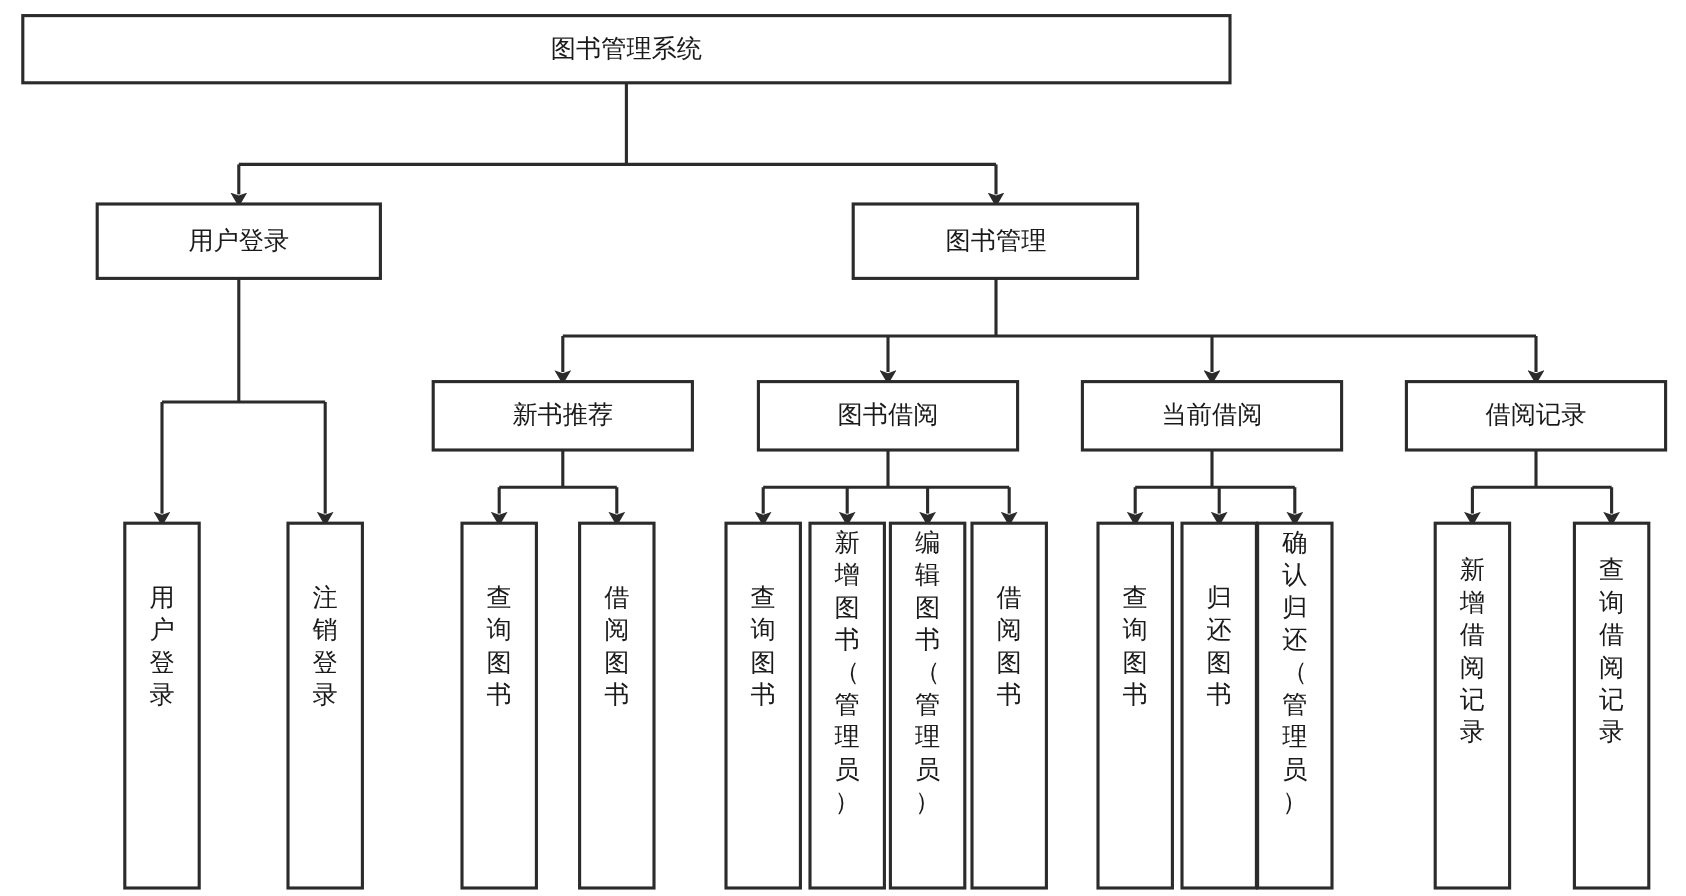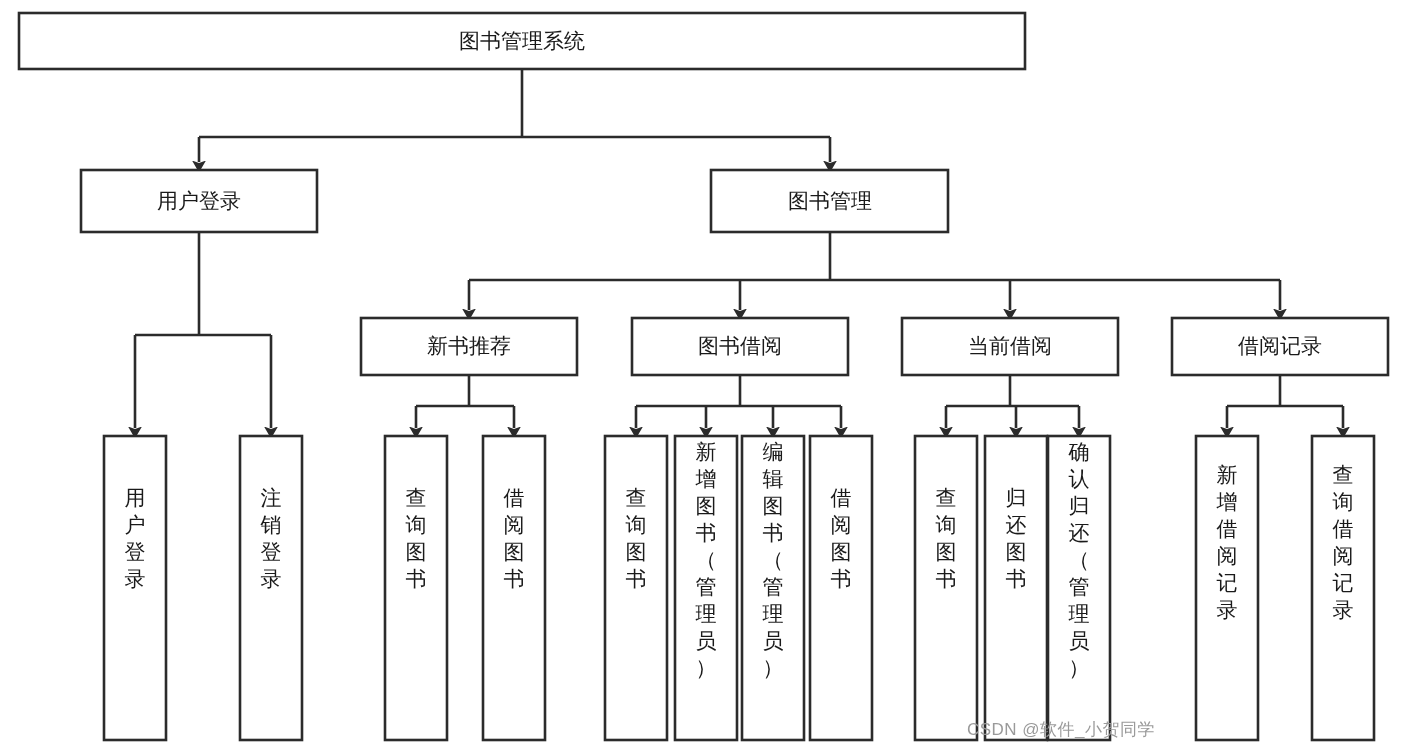--- a/index.html
+++ b/index.html
@@ -214,14 +214,13 @@
     <g>
       <rect class="node-box" x="1196" y="436" width="62" height="304"></rect>
       <text class="node-label-v" x="1227" y="482"><tspan x="1227" dy="0">新</tspan><tspan x="1227" dy="27">增</tspan><tspan x="1227" dy="27">借</tspan><tspan x="1227" dy="27">阅</tspan><tspan x="1227" dy="27">记</tspan><tspan x="1227" dy="27">录</tspan></text>
     </g>
     <g>
       <rect class="node-box" x="1312" y="436" width="62" height="304"></rect>
       <text class="node-label-v" x="1343" y="482"><tspan x="1343" dy="0">查</tspan><tspan x="1343" dy="27">询</tspan><tspan x="1343" dy="27">借</tspan><tspan x="1343" dy="27">阅</tspan><tspan x="1343" dy="27">记</tspan><tspan x="1343" dy="27">录</tspan></text>
     </g>
   </svg>
 
-  <div class="watermark">CSDN @软件_小贺同学</div>
 </div>
 
 </body></html>

